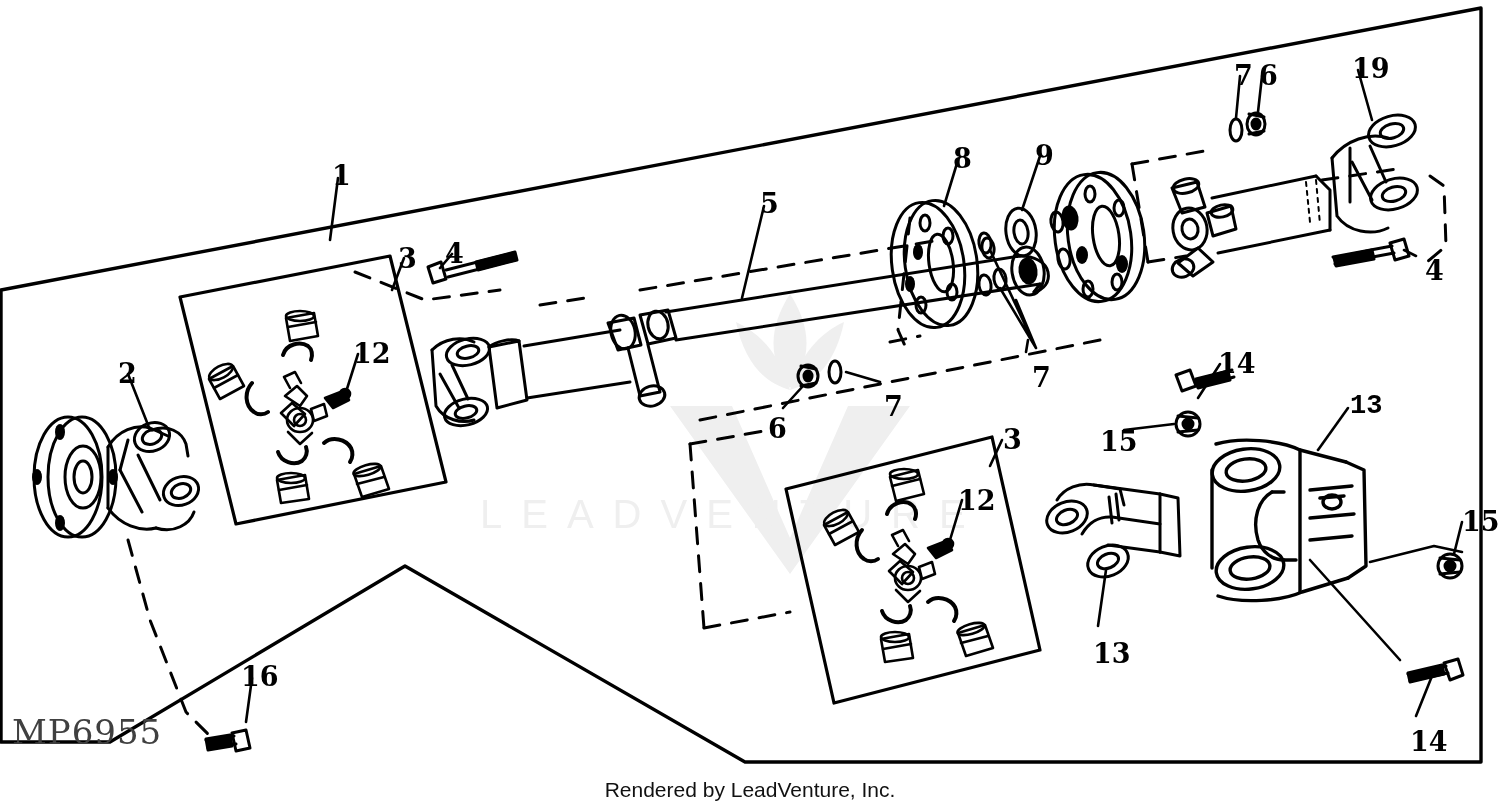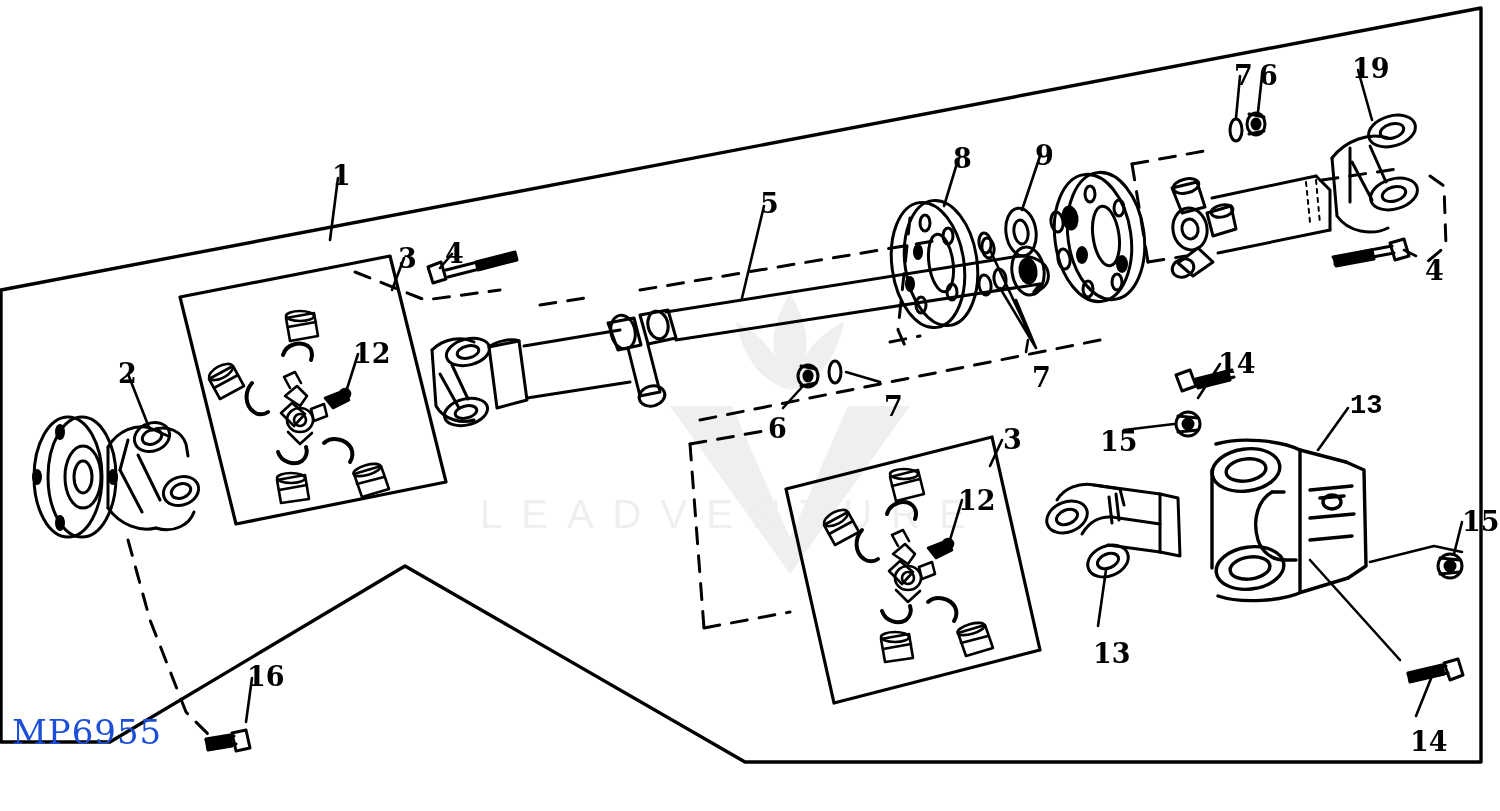--- a/index.html
+++ b/index.html
@@ -1,21 +1,21 @@
 <!DOCTYPE html>
 <html><head>
 <meta charset="utf-8">
 <style>
   html,body{margin:0;padding:0;background:#ffffff;}
   body{font-family:"Liberation Serif",serif;}
   #stage{position:relative;width:1500px;height:811px;background:#fff;overflow:hidden;}
   #art{position:absolute;left:0;top:0;width:1500px;height:811px;}
   .wm{position:absolute;pointer-events:none;}
   #wmText{left:480px;top:492px;font-family:"Liberation Sans",sans-serif;font-size:40px;letter-spacing:19px;color:#efefef;font-weight:400;}
-  #partno{position:absolute;left:12px;top:712px;font-family:"DejaVu Serif",serif;font-size:34px;letter-spacing:1px;color:#1d4ed8;}
+  #partno{position:absolute;left:12px;top:712px;font-family:"DejaVu Serif",serif;font-size:34px;letter-spacing:1px;color:#404040;}
   #footer{position:absolute;left:0;top:778px;width:1500px;text-align:center;font-family:"Liberation Sans",sans-serif;font-size:21px;color:#111;}
   .cal{position:absolute;font-family:"DejaVu Serif",serif;font-size:27px;font-weight:700;color:#000;line-height:1;}
 </style>
 </head>
 <body>
 
 <div id="stage">
 
   <svg class="wm" style="left:640px;top:288px;width:300px;height:290px;" viewBox="0 0 300 290">
     <path d="M150 6 C128 40 128 72 150 100 C172 72 172 40 150 6 Z" fill="#efefef"></path>
@@ -397,17 +397,18 @@
   <div class="cal" style="left:884px;top:393px;">7</div>
   <div class="cal" style="left:353px;top:340px;">12</div>
   <div class="cal" style="left:958px;top:487px;">12</div>
   <div class="cal" style="left:1003px;top:426px;">3</div>
   <div class="cal" style="left:1093px;top:640px;">13</div>
   <div class="cal" style="left:1350px;top:393px;font-family:Liberation Mono, monospace;">13</div>
   <div class="cal" style="left:1218px;top:350px;">14</div>
   <div class="cal" style="left:1100px;top:428px;">15</div>
   <div class="cal" style="left:1462px;top:508px;">15</div>
   <div class="cal" style="left:1410px;top:728px;">14</div>
-  <div class="cal" style="left:247px;top:663px;">16</div>
+  <div class="cal" style="left:241px;top:663px;">16</div>
 
   <div id="partno">MP6955</div>
+  <div id="footer">Rendered by LeadVenture, Inc.</div>
 
 </div>
 
 </body></html>

